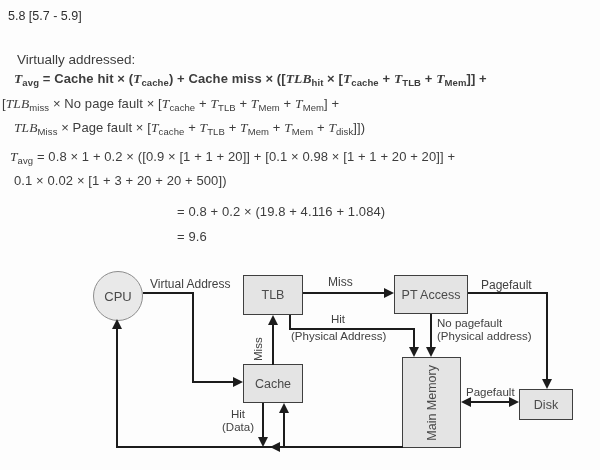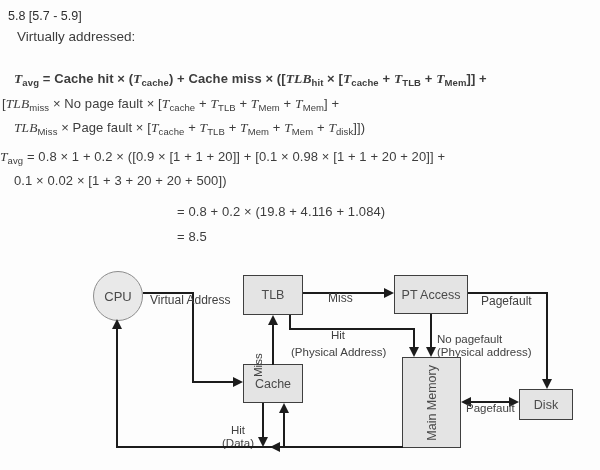--- a/index.html
+++ b/index.html
@@ -11,28 +11,28 @@
   html,body{margin:0;padding:0;background:#fdfdfd;}
   #page{
     position:relative;width:600px;height:470px;overflow:hidden;
     background:#fdfdfd;
     font-family:"Liberation Sans","DejaVu Sans",sans-serif;
     color:var(--txt);
   }
   .abs{position:absolute;}
   
   .title{left:8px;top:9px;font-size:12.5px;color:#2f2f2f;}
-  .section-label{left:17px;top:29px;font-size:13.5px;}
+  .section-label{left:17px;top:52px;font-size:13.5px;}
   .eq-line{position:absolute;font-size:13px;white-space:nowrap;color:var(--txt);letter-spacing:.1px;}
   .eq-line sub{font-size:9.5px;line-height:0;vertical-align:-3px;}
   .eq-line i{font-style:italic;font-family:"Liberation Serif","DejaVu Serif",serif;font-size:13.5px;}
   .eq-l0{left:14px;top:71px;font-weight:bold;}
   .eq-l1{left:2px;top:96px;}
   .eq-l2{left:14px;top:120px;}
-  .eq-l3{left:0;top:149px;}
+  .eq-l3{left:10px;top:149px;}
   .eq-l4{left:14px;top:173px;}
   .eq-l5{left:177px;top:204px;}
   .eq-l6{left:177px;top:229px;}
   
   .hl{position:absolute;height:2px;background:var(--lc);}
   .vl{position:absolute;width:2px;background:var(--lc);}
   .ah{position:absolute;width:0;height:0;}
   .ah-r{border-top:5px solid transparent;border-bottom:5px solid transparent;border-left:10px solid var(--lc);}
   .ah-l{border-top:5px solid transparent;border-bottom:5px solid transparent;border-right:10px solid var(--lc);}
   .ah-u{border-left:5px solid transparent;border-right:5px solid transparent;border-bottom:10px solid var(--lc);}
@@ -45,39 +45,39 @@
   .cpu{
     left:93px;top:271px;width:50px;height:50px;border-radius:50%;
     border:1.5px solid #8d8d8d;background:#e9e9e9;font-size:13px;
   }
   .tlb{left:243px;top:275px;width:60px;height:40px;}
   .pt{left:394px;top:275px;width:74px;height:39px;}
   .cache{left:243px;top:364px;width:60px;height:39px;}
   .mm{left:402px;top:357px;width:59px;height:91px;}
   .disk{left:519px;top:389px;width:54px;height:31px;}
   .vtext{writing-mode:vertical-rl;transform:rotate(180deg);}
-  .dlabel{position:absolute;font-size:11.5px;color:#414141;white-space:nowrap;line-height:13px;margin-top:16px;}
+  .dlabel{position:absolute;font-size:11.5px;color:#414141;white-space:nowrap;line-height:13px;}
   .dlabel-c{text-align:center;}
 </style>
 </head>
 <body>
 
 <div id="page">
 
   <div class="abs title">5.8 [5.7 - 5.9]</div>
   <div class="abs section-label">Virtually addressed:</div>
 
   <div>
     <div class="eq-line eq-l0"><i>T</i><sub>avg</sub> = Cache hit × (<i>T</i><sub>cache</sub>) + Cache miss × ([<i>TLB</i><sub>hit</sub> × [<i>T</i><sub>cache</sub> + <i>T</i><sub>TLB</sub> + <i>T</i><sub>Mem</sub>]] +</div>
     <div class="eq-line eq-l1">[<i>TLB</i><sub>miss</sub> × No page fault × [<i>T</i><sub>cache</sub> + <i>T</i><sub>TLB</sub> + <i>T</i><sub>Mem</sub> + <i>T</i><sub>Mem</sub>] +</div>
     <div class="eq-line eq-l2"><i>TLB</i><sub>Miss</sub> × Page fault × [<i>T</i><sub>cache</sub> + <i>T</i><sub>TLB</sub> + <i>T</i><sub>Mem</sub> + <i>T</i><sub>Mem</sub> + <i>T</i><sub>disk</sub>]])</div>
     <div class="eq-line eq-l3"><i>T</i><sub>avg</sub> = 0.8 × 1 + 0.2 × ([0.9 × [1 + 1 + 20]] + [0.1 × 0.98 × [1 + 1 + 20 + 20]] +</div>
     <div class="eq-line eq-l4">0.1 × 0.02 × [1 + 3 + 20 + 20 + 500])</div>
     <div class="eq-line eq-l5">= 0.8 + 0.2 × (19.8 + 4.116 + 1.084)</div>
-    <div class="eq-line eq-l6">= 8.5</div>
+    <div class="eq-line eq-l6">= 9.6</div>
   </div>
 
   <div>
 
     <div class="node cpu">CPU</div>
     <div class="node tlb">TLB</div>
     <div class="node pt">PT Access</div>
     <div class="node cache">Cache</div>
     <div class="node mm">
       <span class="vtext">Main Memory</span>

